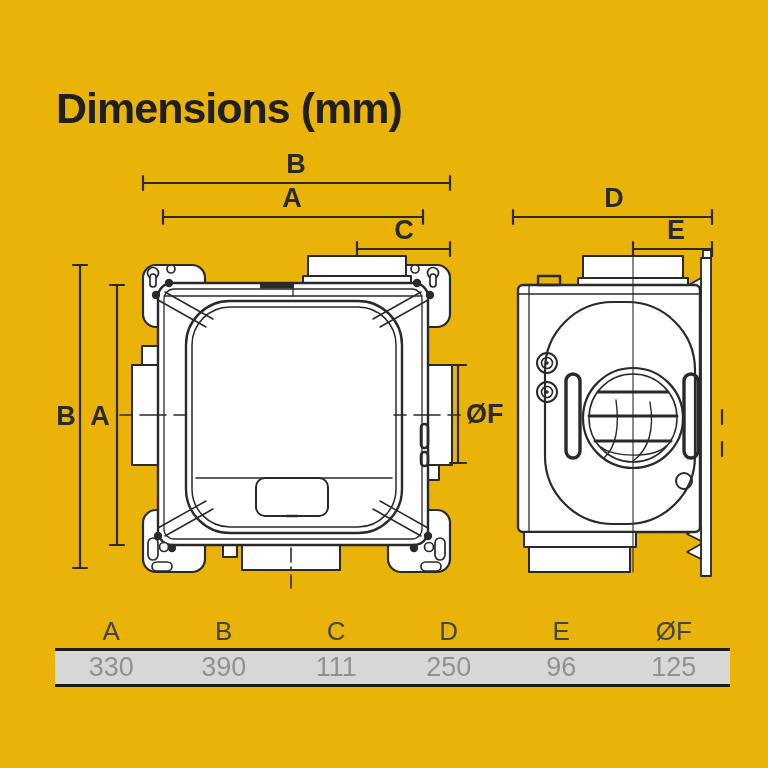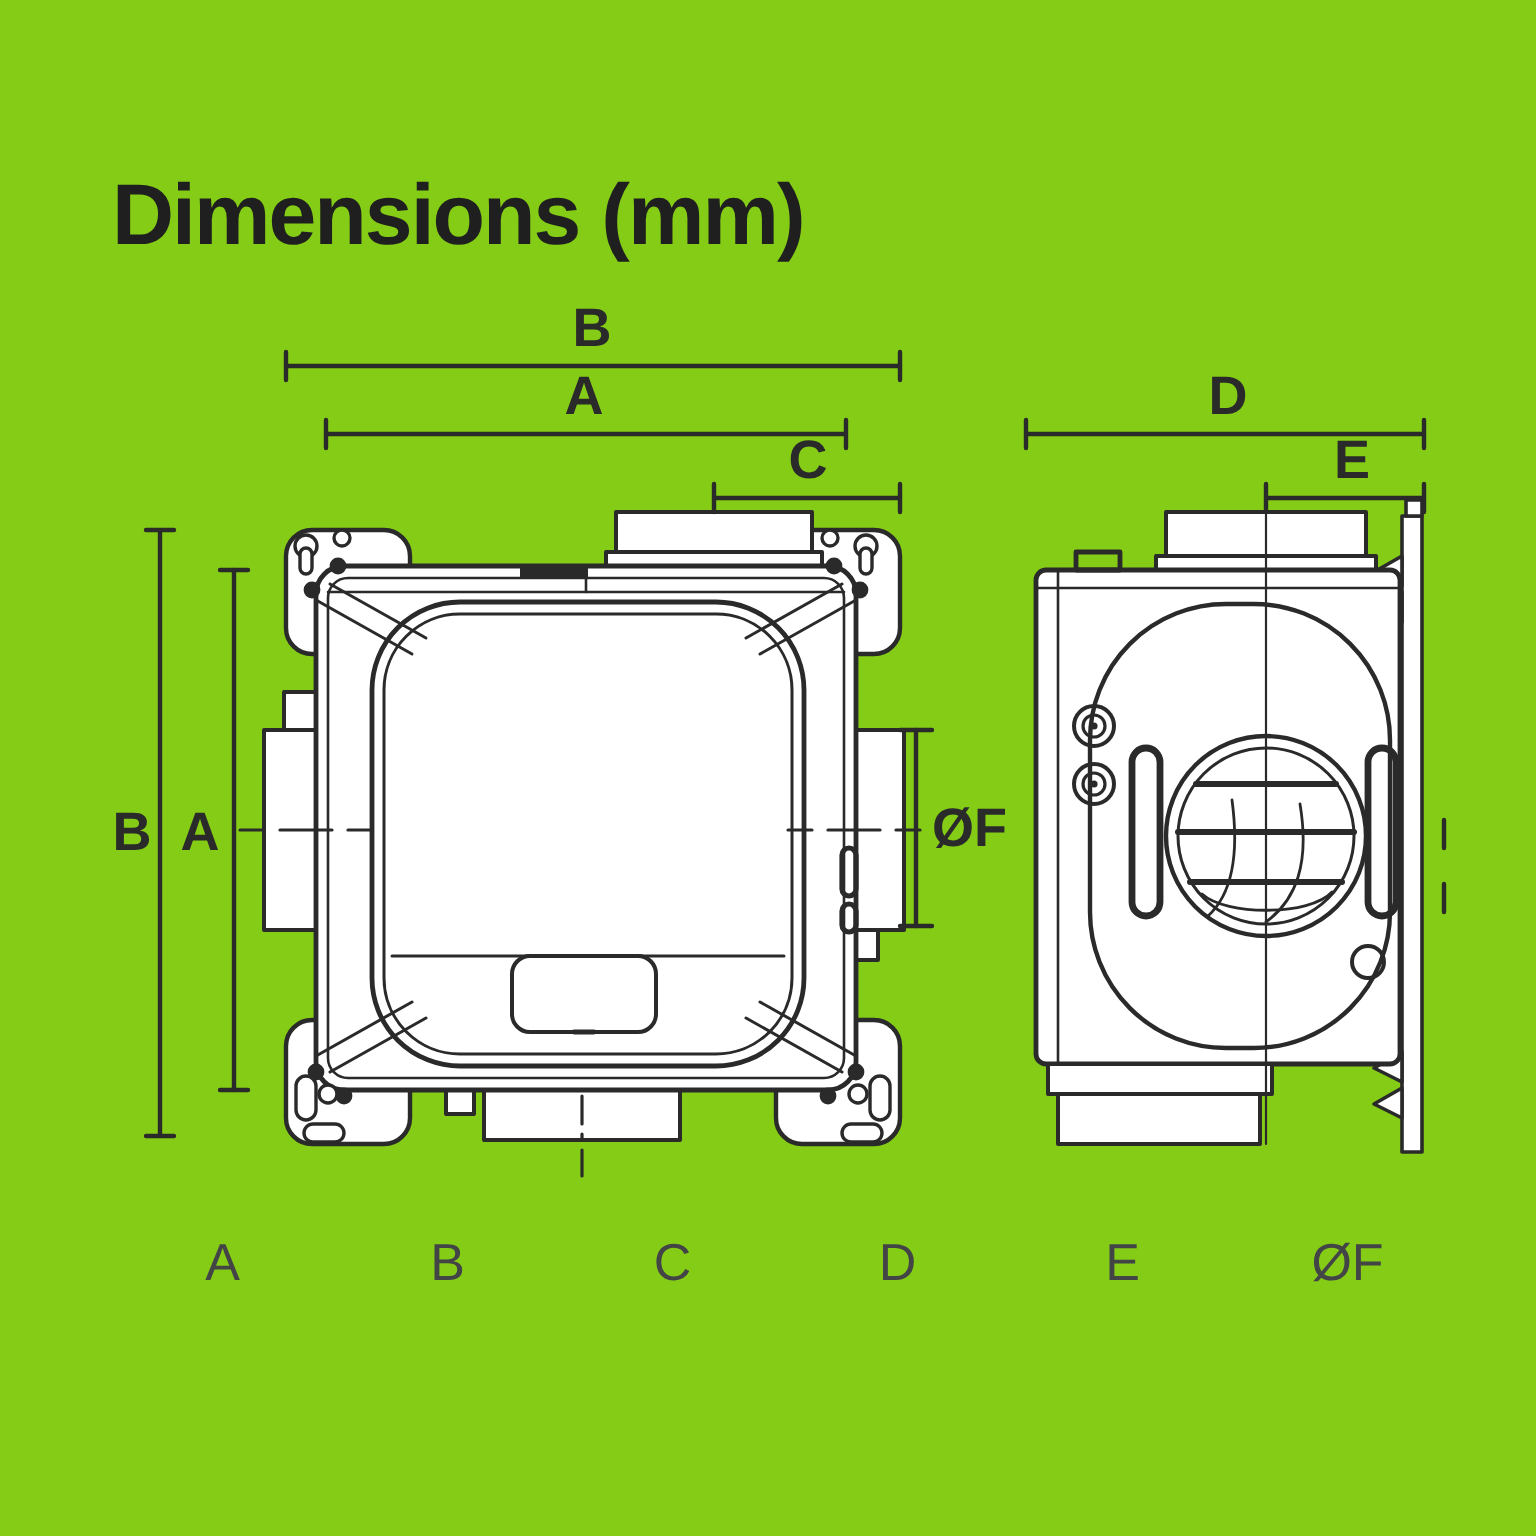--- a/index.html
+++ b/index.html
@@ -1,17 +1,17 @@
 <!DOCTYPE html>
 <html><head>
 <meta charset="utf-8">
 <style>
   html,body{margin:0;padding:0;background:#ffffff;}
   body{width:768px;height:768px;font-family:"Liberation Sans",sans-serif;}
-  .stage{position:relative;width:768px;height:768px;background:#84cc16;overflow:hidden;}
+  .stage{position:relative;width:768px;height:768px;background:#eab308;overflow:hidden;}
   .title{position:absolute;left:56px;top:84px;font-size:43px;font-weight:bold;
          color:#1f1f1f;letter-spacing:-1px;white-space:nowrap;}
   .drawing-svg{position:absolute;left:0;top:0;}
   .dim-label{position:absolute;width:80px;text-align:center;font-size:27px;
              font-weight:bold;color:#2a2a2a;line-height:28px;}
   .dim-label.left-align{width:60px;text-align:left;}
   
   .dims-table{position:absolute;left:55px;top:614px;width:675px;}
   .dims-head{display:flex;height:34px;align-items:center;}
   .dims-head .cell{flex:1;text-align:center;font-size:26px;color:#424446;}
@@ -223,15 +223,23 @@
 
   <div class="dims-table">
     <div class="dims-head">
       <div class="cell">A</div>
       <div class="cell">B</div>
       <div class="cell">C</div>
       <div class="cell">D</div>
       <div class="cell">E</div>
       <div class="cell">ØF</div>
     </div>
+    <div class="dims-row">
+      <div class="cell">330</div>
+      <div class="cell">390</div>
+      <div class="cell">111</div>
+      <div class="cell">250</div>
+      <div class="cell">96</div>
+      <div class="cell">125</div>
+    </div>
   </div>
 
 </div>
 
 </body></html>

